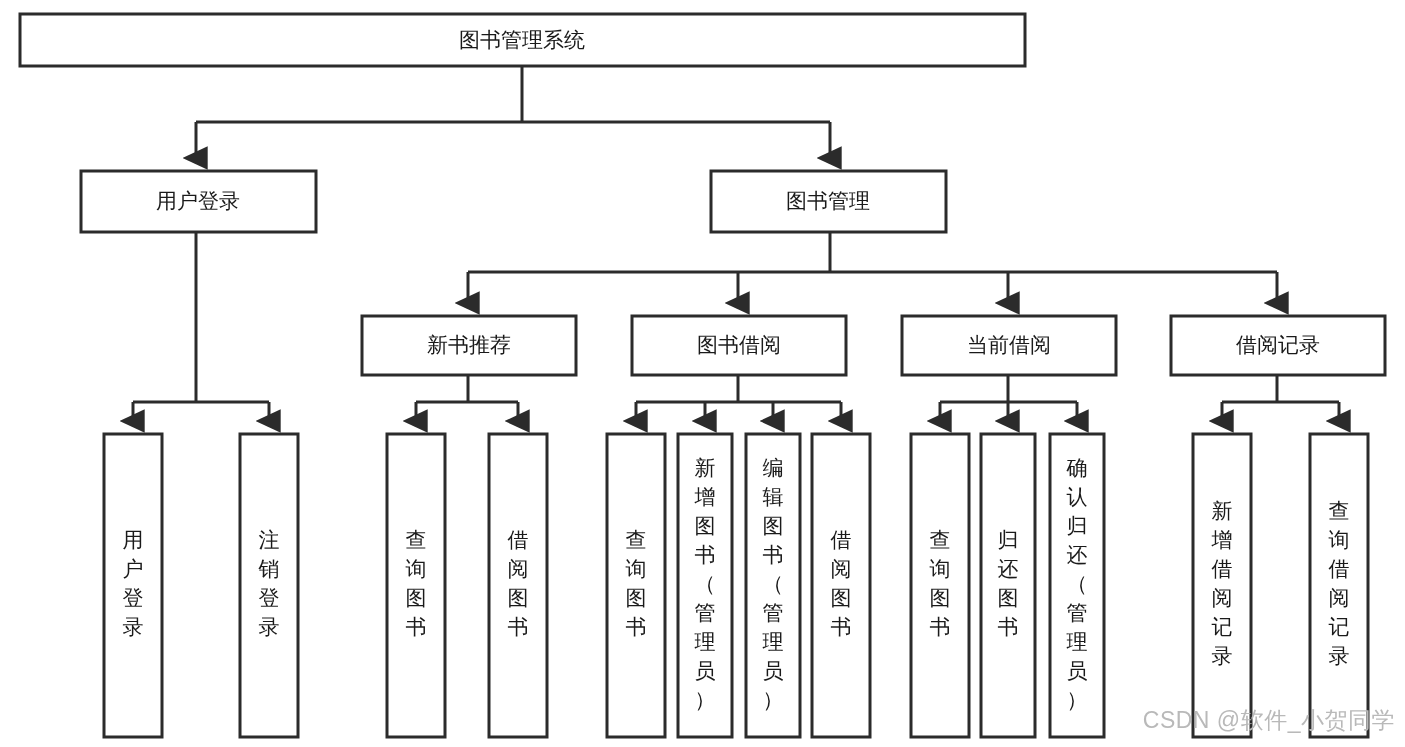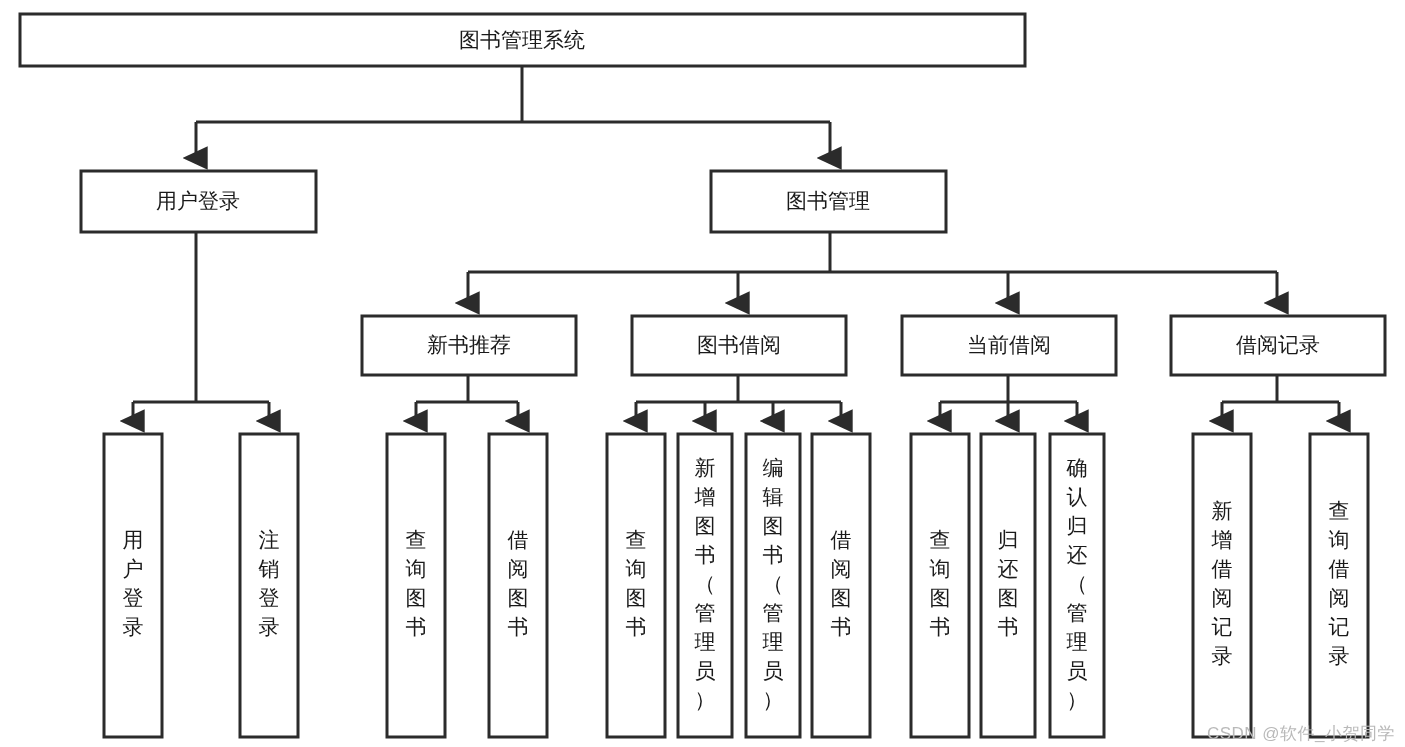--- a/index.html
+++ b/index.html
@@ -46,23 +46,23 @@
     text-anchor: middle;
   }
   .edge-line {
     stroke: #2b2b2b;
     stroke-width: 3;
     fill: none;
   }
   .watermark-text {
     position: absolute;
     right: 10px;
-    bottom: 2px;
-    font-family: "Liberation Sans", "DejaVu Sans", sans-serif;
-    font-size: 17px;
+    bottom: 11px;
+    font-family: "Liberation Sans", "DejaVu Sans", sans-serif;
+    font-size: 23px;
     color: #b9b9b9;
     white-space: nowrap;
     letter-spacing: 0.5px;
   }
 </style>
 </head>
 <body>
 
 <div id="diagram-root">
 

